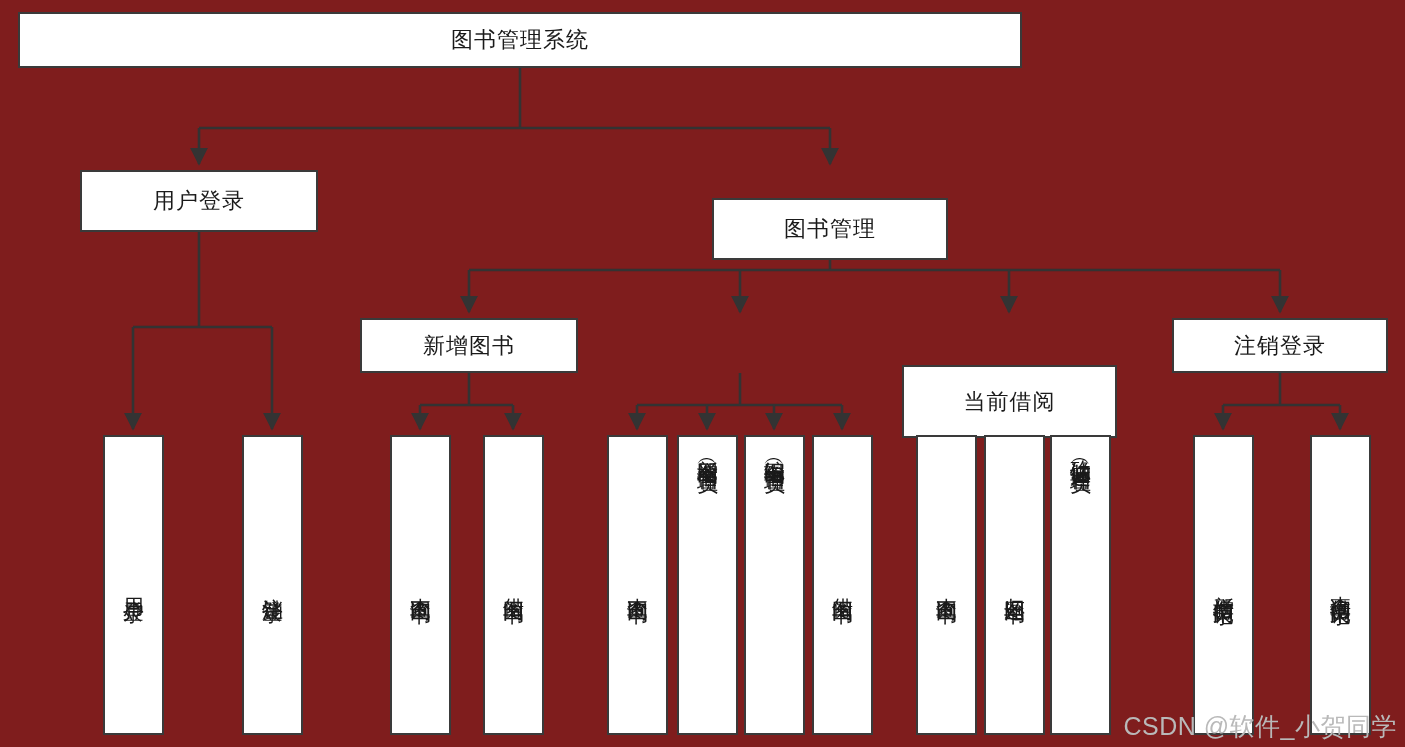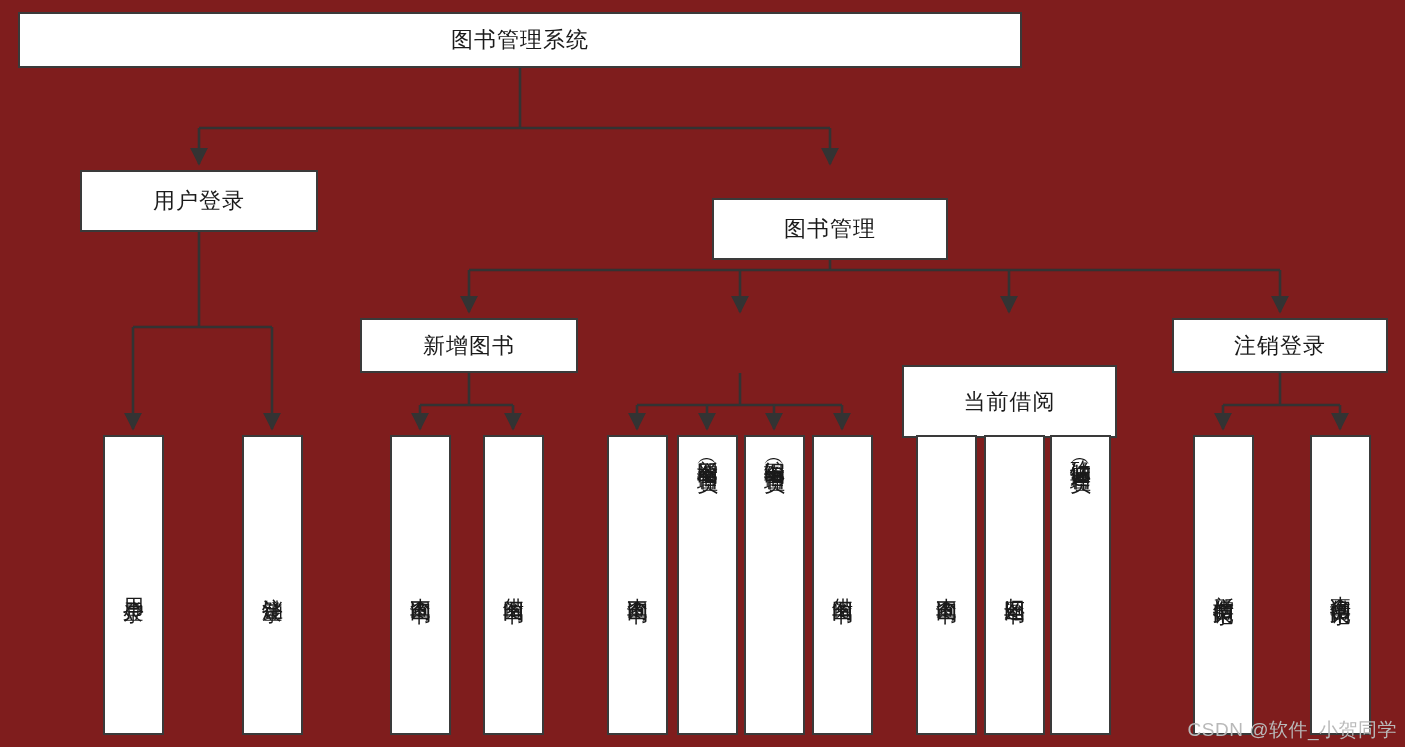--- a/index.html
+++ b/index.html
@@ -58,21 +58,21 @@
     white-space: nowrap;
     color: #1a1a1a;
   }
   .hlabel {
     white-space: nowrap;
   }
   #watermark {
     position: absolute;
     right: 8px;
     bottom: 4px;
-    font-size: 19px;
+    font-size: 25px;
     color: #b9b9b9;
     letter-spacing: 0.5px;
     white-space: nowrap;
     user-select: none;
   }
 </style>
 </head>
 <body>
 
 <div id="canvas">

